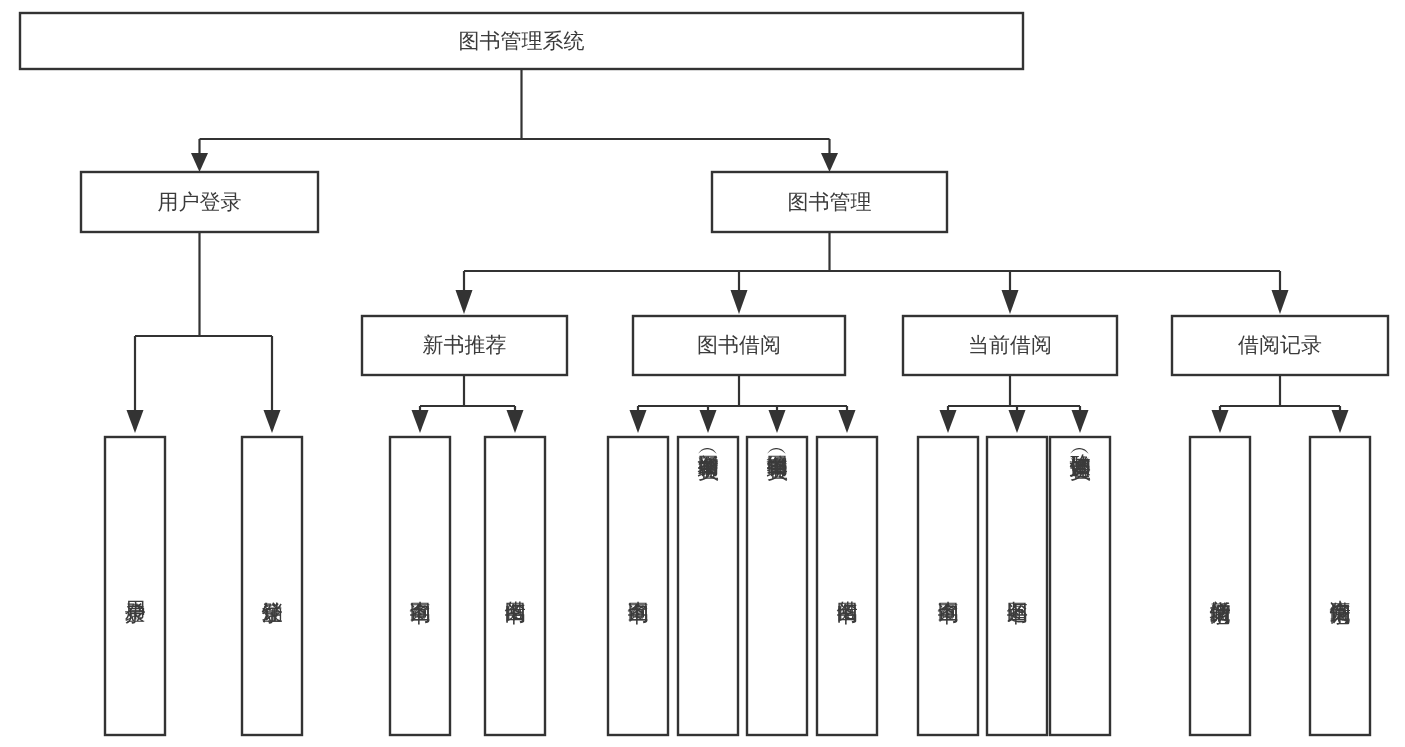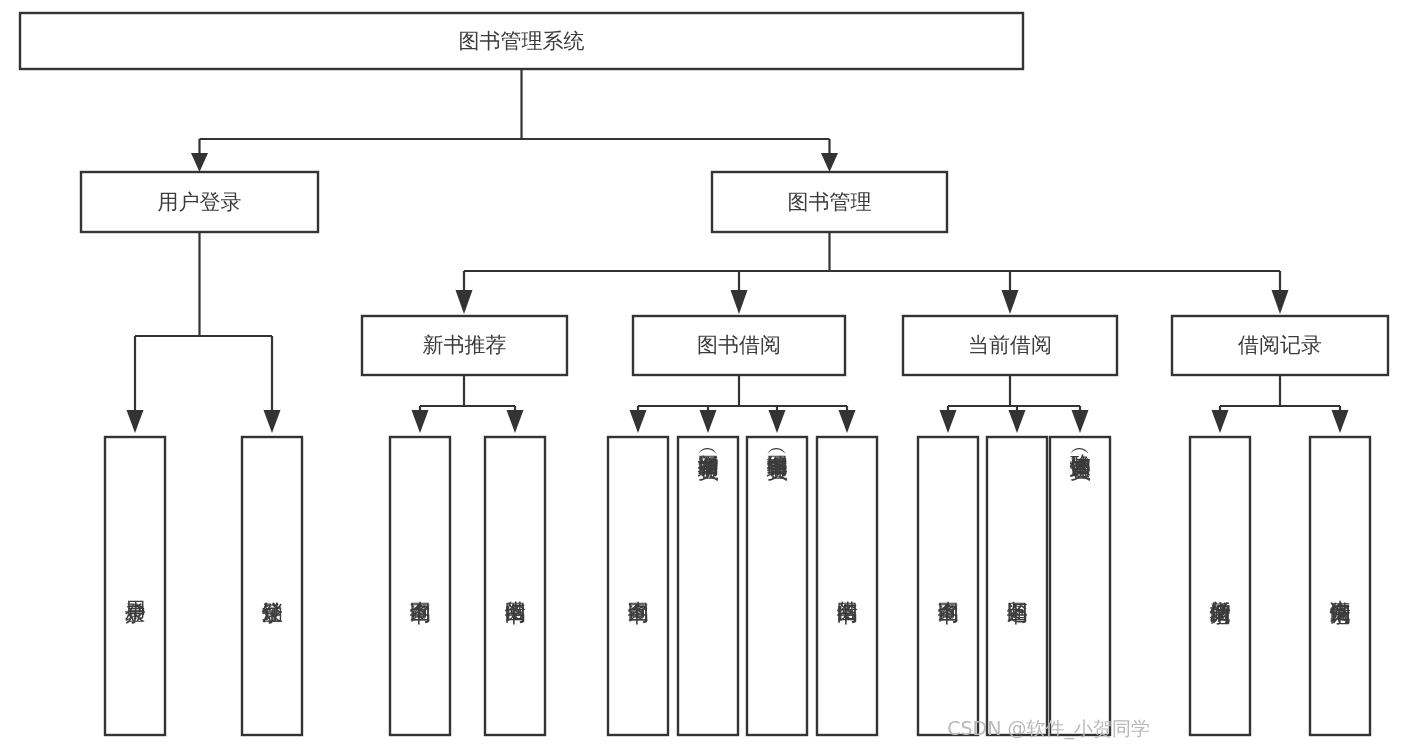--- a/index.html
+++ b/index.html
@@ -11,21 +11,20 @@
     width: 1405px;
     height: 747px;
     font-family: "DejaVu Sans", "Liberation Sans", sans-serif;
     overflow: hidden;
     position: relative;
   }
   #diagram-root {
     position: relative;
     width: 1122px;
     height: 747px;
-    padding-left: 40px;
   }
   svg#diagram-svg {
     position: absolute;
     left: 0;
     top: 0;
     width: 1405px;
     height: 747px;
   }
   .node-box {
     fill: #ffffff;
@@ -228,14 +227,13 @@
   <div class="leaf-label-wrap" style="left:1050px; top:437px; width:60px; height:298px; align-items:flex-start;">
     <span class="leaf-label">确认归还（管理员）</span>
   </div>
   <div class="leaf-label-wrap" style="left:1190px; top:437px; width:60px; height:298px;">
     <span class="leaf-label">新增借阅记录</span>
   </div>
   <div class="leaf-label-wrap" style="left:1310px; top:437px; width:60px; height:298px;">
     <span class="leaf-label">查询借阅记录</span>
   </div>
 
-  <div class="watermark">CSDN @软件_小贺同学</div>
 </div>
 
 </body></html>

